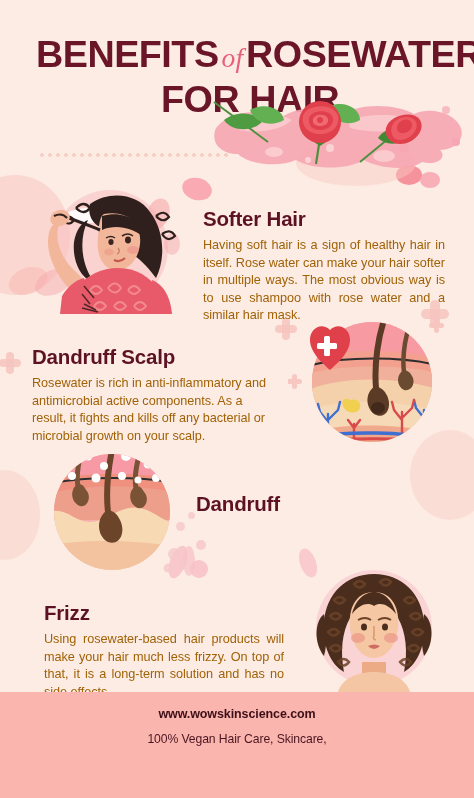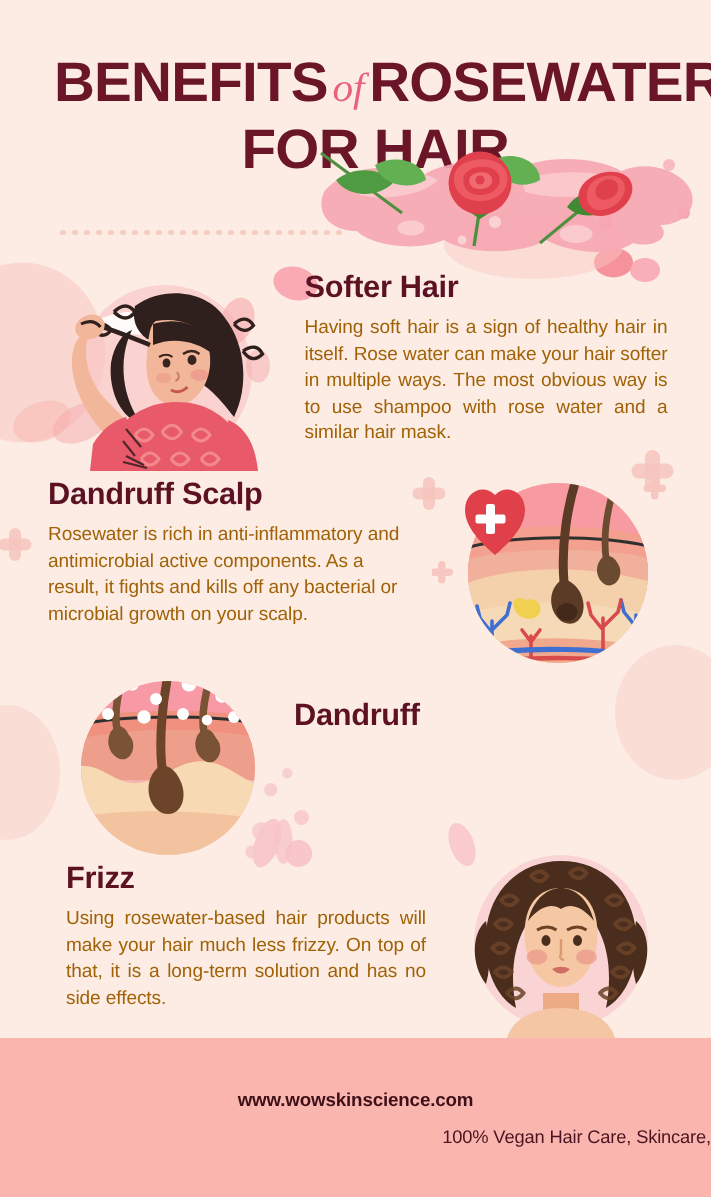--- a/index.html
+++ b/index.html
@@ -46,21 +46,21 @@
     background-image:radial-gradient(#f6cfc3 40%, transparent 42%);
     background-size:8px 6px;background-repeat:repeat-x;
   }
 
   
   .rose-art{position:absolute;left:208px;top:86px;width:262px;height:88px;}
 
   
   .section{position:absolute;width:474px;}
   .art{position:absolute;width:150px;height:128px;}
-  .txtblock{position:absolute;width:238px;}
+  .txtblock{position:absolute;width:238px;margin-top:27px;}
   .h2{
     color:#5d1224;font-size:20.5px;font-weight:bold;margin:0 0 6px 0;
     letter-spacing:-0.2px;
   }
   .p{
     color:#a16207;font-size:12.7px;line-height:17.6px;margin:0;
     letter-spacing:-0.05px;
   }
   .p.justify{text-align:justify;}
 
@@ -81,27 +81,26 @@
   #sec-frizz .art{left:300px;top:0px;width:148px;height:126px;}
   #sec-frizz .txtblock{left:44px;top:8px;width:240px;}
 
   
   .footer{
     position:absolute;left:0;top:692px;width:474px;height:106px;
     background:#fbb5af;
     text-align:center;
   }
   .f-url{
-    margin:0;padding-top:34px;
+    margin:0;padding-top:15px;
     color:#3d1018;font-size:12.5px;font-weight:bold;letter-spacing:-0.1px;
   }
   .f-tag{
     margin:10px 0 0 0;color:#4a1520;font-size:12.2px;line-height:16px;
     letter-spacing:-0.1px;
-    text-align:right;
   }
 </style>
 </head>
 <body>
 
 <div class="page">
 
   <div class="deco blob" style="left:-40px;top:175px;width:110px;height:120px;background:#f7c7c0;opacity:.55;"></div>
   <div class="deco petal" style="left:8px;top:268px;width:40px;height:26px;border-radius:50%;transform:rotate(-20deg);opacity:.55;"></div>
   <div class="deco petal" style="left:182px;top:178px;width:30px;height:22px;border-radius:50%;background:#f79aa5;opacity:.8;transform:rotate(15deg);"></div>

